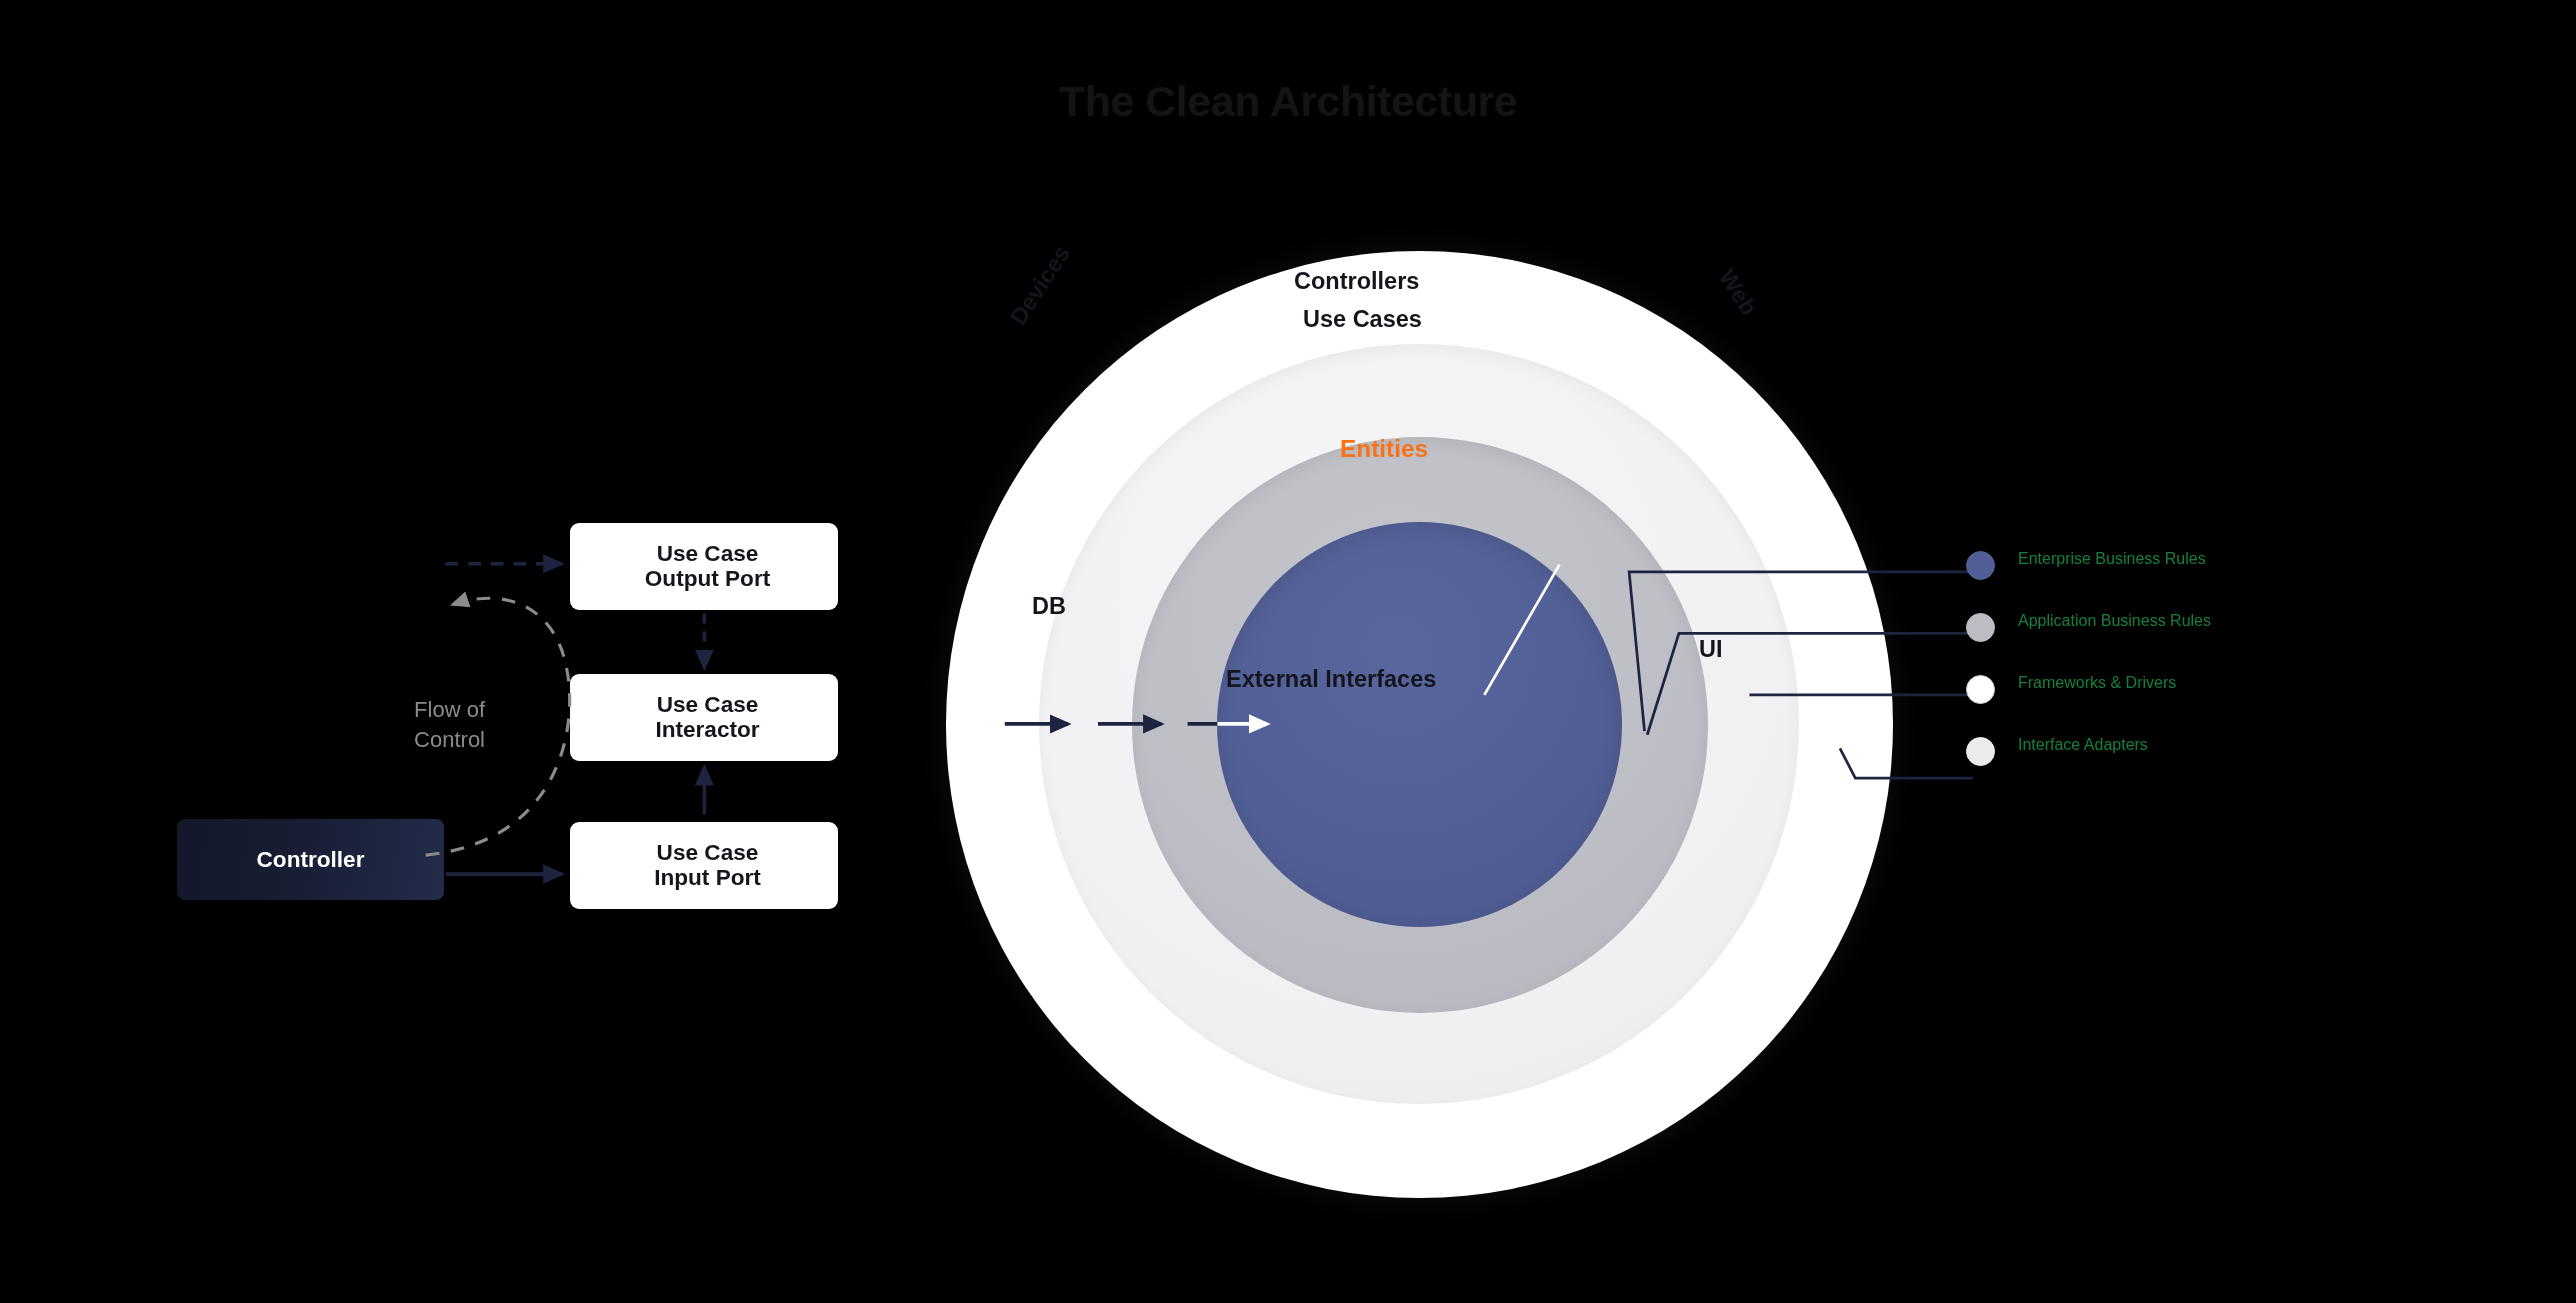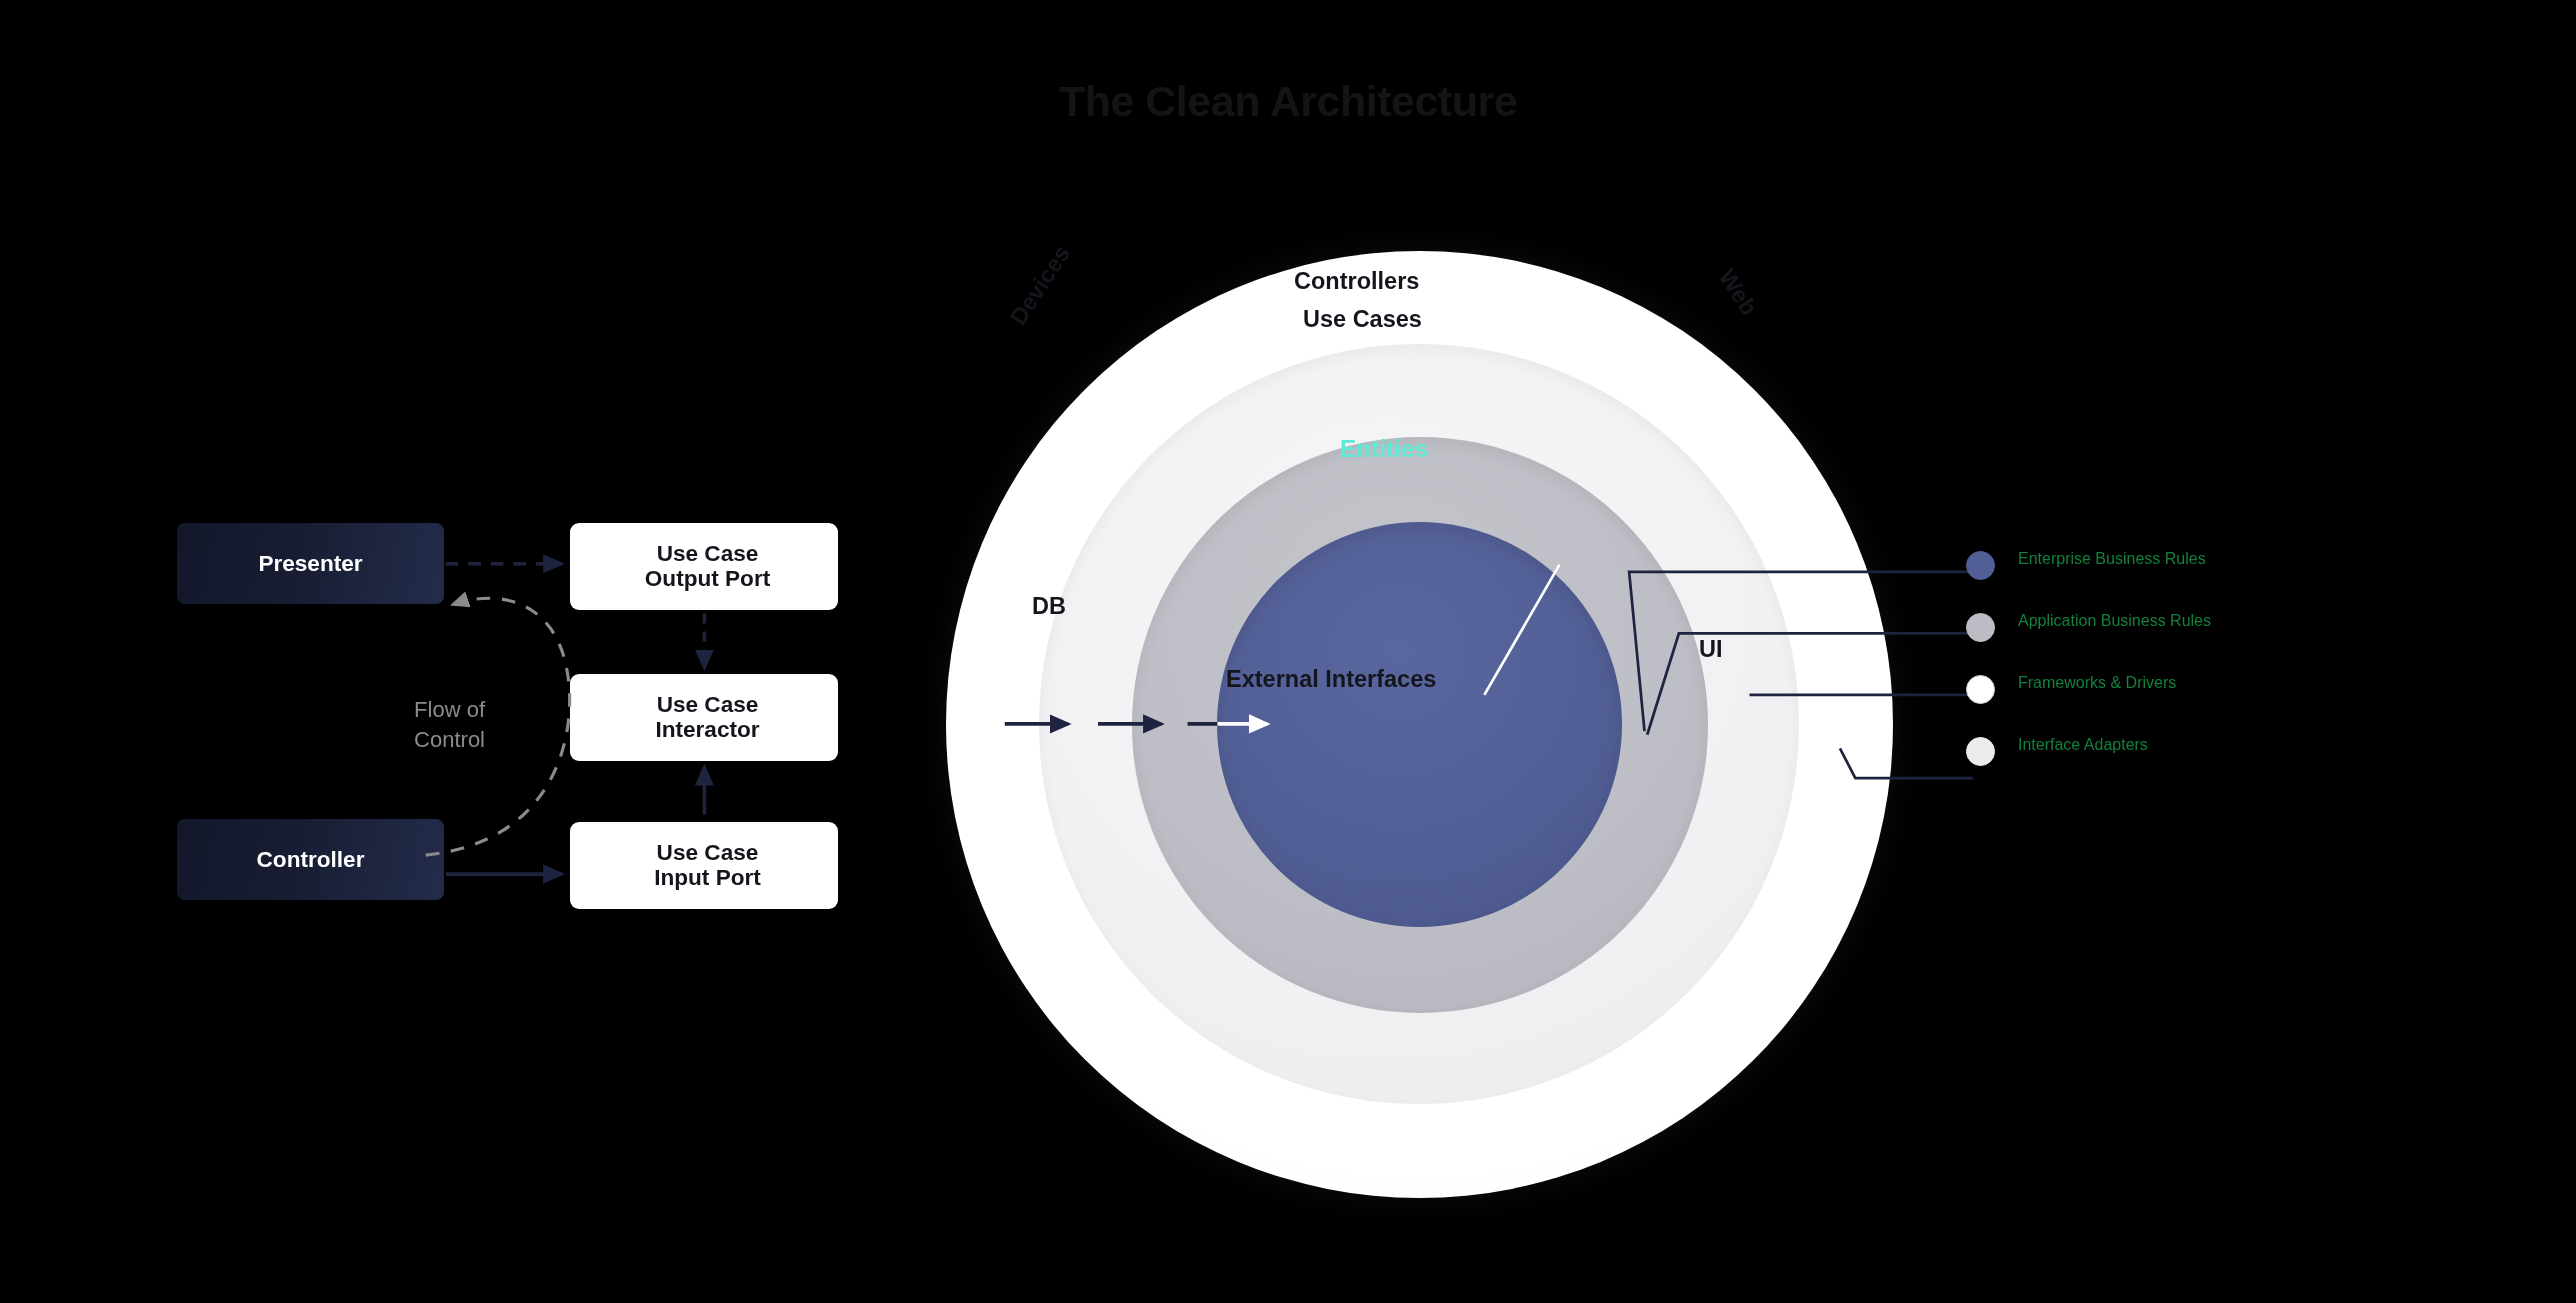--- a/index.html
+++ b/index.html
@@ -115,21 +115,21 @@
     position: absolute;
     font-size: 23.5px;
     font-weight: bold;
     color: #15151d;
     white-space: nowrap;
   }
   #label-controllers { left: 1294px; top: 268px; }
   #label-usecases    { left: 1303px; top: 306px; }
   #label-entities {
     left: 1340px; top: 435px;
-    color: #5eead4; font-size: 24.4px;
+    color: #f97316; font-size: 24.4px;
   }
   #label-external-interfaces { left: 1226px; top: 666px; }
   #label-db { left: 1032px; top: 593px; }
   #label-ui { left: 1699px; top: 588px; margin-top: 48px; }
   #label-devices {
     left: 996px; top: 272px;
     transform: rotate(-57deg);
     transform-origin: center center;
   }
   #label-web {
@@ -172,23 +172,20 @@
 </style>
 </head>
 <body>
 
 <div id="stage">
 
   <div id="page-title">The Clean Architecture</div>
 
   <div id="flow-diagram">
 
-    <div class="dark-box" id="box-presenter">
-      <span>Presenter</span>
-    </div>
 
     <div class="dark-box" id="box-controller">
       <span>Controller</span>
     </div>
 
     <div class="white-box" id="box-output-port">
       <div>
         <div>Use Case</div>
         <div>Output Port</div>
       </div>

